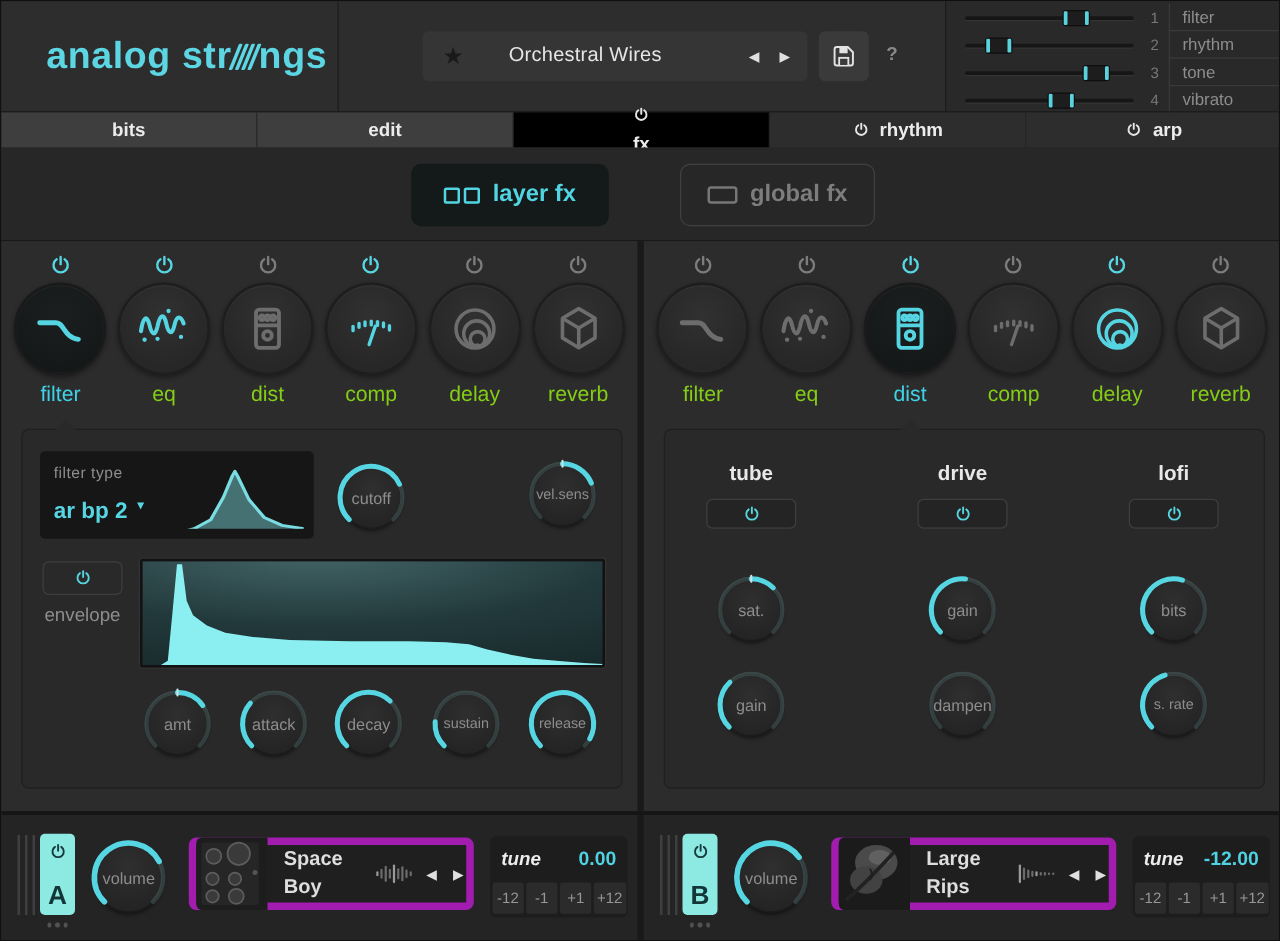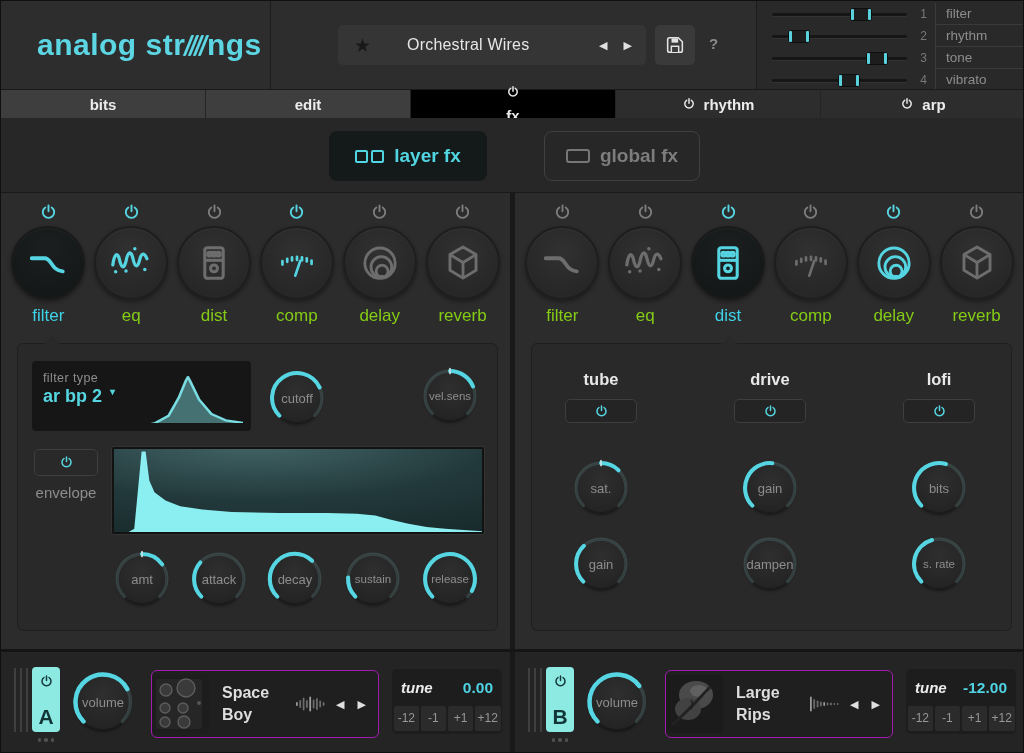--- a/index.html
+++ b/index.html
@@ -81,21 +81,21 @@
   .fx-label.sel { color:#3fd2e8; }
 
   .inner-panel { position:absolute; left:16px; top:150px; width:481px; height:288px; background:#292929;
                  border:1px solid #1f1f1f; border-radius:6px; }
   .notch { position:absolute; top:-8px; width:0; height:0; border-left:8px solid transparent; border-right:8px solid transparent;
            border-bottom:8px solid #292929; }
 
   
   .ftype-box { position:absolute; left:14px; top:17px; width:219px; height:70px; background:#161616; border-radius:4px; }
   .ftype-label { position:absolute; left:11px; top:10px; color:#8d8d8d; font-size:12.5px; letter-spacing:.4px; }
-  .ftype-value { position:absolute; left:11px; bottom:24px; color:#56d6e2; font-size:18px; font-weight:bold; display:flex; gap:8px; }
+  .ftype-value { position:absolute; left:11px; bottom:12px; color:#56d6e2; font-size:18px; font-weight:bold; display:flex; gap:8px; }
   .ftype-value .tri { font-size:10px; color:#56d6e2; }
   .ftype-curve { position:absolute; right:8px; top:8px; width:102px; height:54px; }
   .ftype-curve svg { width:100%; height:100%; display:block; }
 
   .knob { position:absolute; width:58px; height:58px; }
   .knob svg { position:absolute; inset:0; width:100%; height:100%; }
   .knob .klabel { position:absolute; inset:0; display:flex; align-items:center; justify-content:center;
                   color:#8d8d8d; font-size:13px; }
   .knob .klabel.small { font-size:11.5px; }
   .knob-bg { position:absolute; inset:4px; border-radius:50%;
@@ -126,21 +126,21 @@
   .strip.a { left:0; } .strip.b { left:514px; width:510px; }
   .grip { position:absolute; left:13px; top:16px; display:flex; gap:4px; height:64px; }
   .grip i { display:block; width:2px; height:100%; background:#3f3f3f; }
   .layer-btn { position:absolute; left:31px; top:15px; width:28px; height:65px; background:#8deae3; border-radius:4px;
                display:flex; flex-direction:column; align-items:center; justify-content:space-between; padding:7px 0 5px; }
   .layer-btn .lpw { color:#17393b; } .layer-btn .lpw svg { width:15px; height:15px; display:block; }
   .layer-btn .letter { color:#123537; font-size:21px; font-weight:bold; line-height:1; }
   .layer-dots { position:absolute; left:31px; top:86px; width:28px; display:flex; justify-content:center; gap:3px; }
   .layer-dots i { width:3.5px; height:3.5px; border-radius:50%; background:#525252; }
   .vol-knob { left:70px; top:18px; }
-  .preset-box { position:absolute; left:150px; top:18px; width:228px; height:68px; background:#1f1f1f; border:1px solid #a21caf;
+  .preset-box { position:absolute; left:150px; top:18px; width:228px; height:58px; background:#1f1f1f; border:6px solid #a21caf;
                 border-radius:6px; display:flex; align-items:center; }
   .thumb { width:57px; height:58px; border-radius:5px 0 0 5px; overflow:hidden; background:#232323; flex:0 0 auto; }
   .thumb svg { width:100%; height:100%; display:block; }
   .pname { margin-left:13px; color:#dedede; font-size:16px; font-weight:bold; line-height:1.35; flex:0 0 auto; width:72px; }
   .wave { width:34px; height:24px; flex:0 0 auto; }
   .wave svg { width:100%; height:100%; display:block; }
   .pset-arrows { display:flex; gap:13px; margin-left:8px; }
   .tune-box { position:absolute; left:391px; top:17px; width:110px; height:65px; background:#1d1d1d; border-radius:5px; overflow:hidden; }
   .tune-top { height:37px; display:flex; align-items:center; padding:0 9px; }
   .tune-label { color:#ececec; font-size:15px; font-weight:bold;font-style:italic; }

